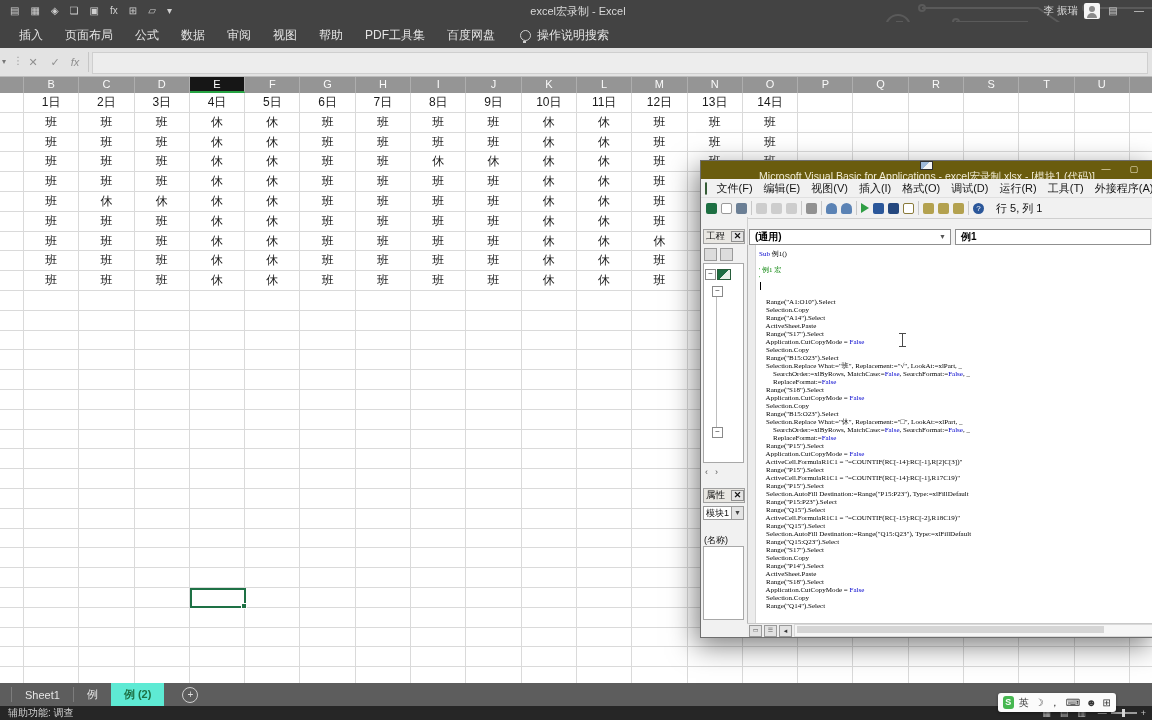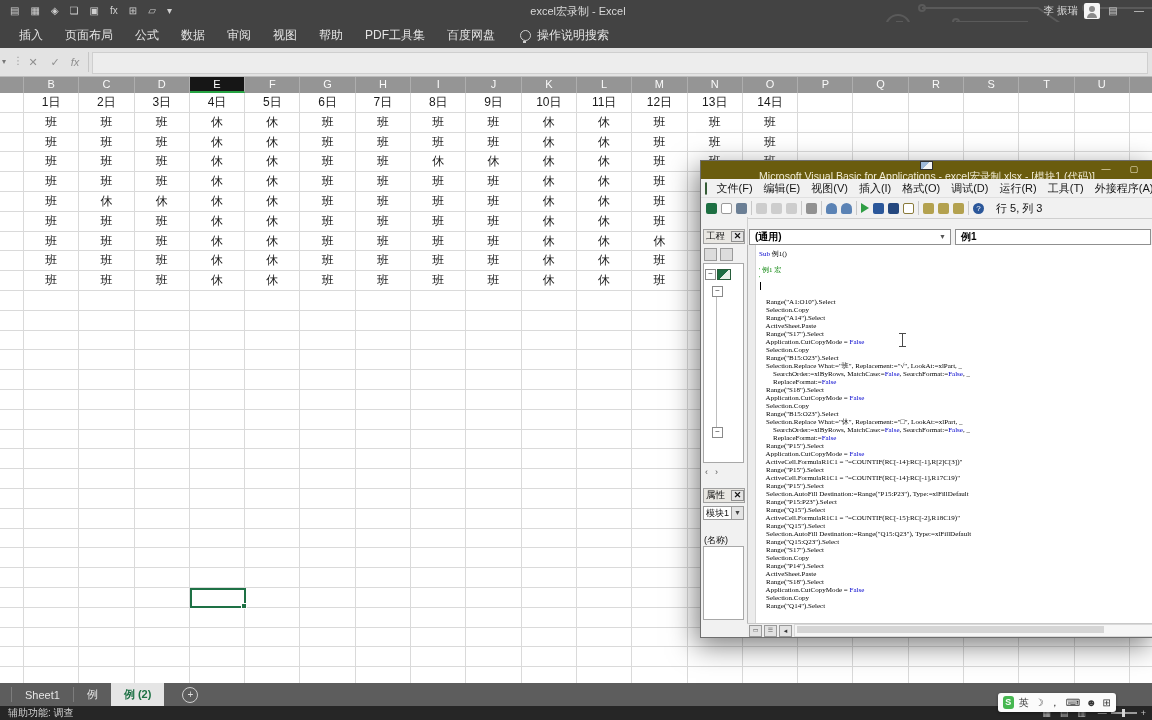--- a/index.html
+++ b/index.html
@@ -117,21 +117,21 @@
   .vhs{position:absolute;left:46px;right:0;bottom:0;height:13px;background:#efefef;border-top:1px solid #c9c9c9;
        display:flex;align-items:center;gap:2px;padding-left:2px;}
   .vbtn{width:11px;height:10px;border:1px solid #9a9a9a;background:#e2e2e2;font-size:6px;line-height:9px;text-align:center;color:#555;}
   .sarr{width:11px;height:10px;border:1px solid #9a9a9a;background:#e2e2e2;font-size:7px;line-height:9px;text-align:center;color:#333;}
   .strack{flex:1;height:11px;background:#f6f6f6;border:1px solid #d9d9d9;position:relative;}
   .sthumb{position:absolute;left:2px;top:1px;height:7px;width:86%;background:#d5d5d5;}
   
   .sbar{position:absolute;left:0;top:683px;width:1152px;height:23px;background:#5d5d5d;display:flex;align-items:stretch;z-index:5;}
   .sdiv{width:1px;background:#7d7d7d;margin:4px 0;}
   .stab{padding:0 13px;display:flex;align-items:center;font-size:11px;color:#e6e6e6;white-space:nowrap;}
-  .stab.active{background:#e5e5e5;color:#1e7145;font-weight:700;}
+  .stab.active{background:#5eead4;color:#1e7145;font-weight:700;}
   .addsheet{width:14px;height:14px;border:1px solid #cfcfcf;border-radius:50%;color:#dfdfdf;font-size:10px;
             line-height:13px;text-align:center;align-self:center;margin-left:18px;}
   
   .status{position:absolute;left:0;top:706px;width:1152px;height:14px;background:#262626;z-index:5;}
   .status-left{position:absolute;left:8px;top:0;height:14px;line-height:14px;color:#cfcfcf;font-size:10px;}
   .views{position:absolute;right:66px;top:0;height:14px;display:flex;align-items:center;gap:9px;color:#b5b5b5;font-size:9px;}
   .zoomctl{position:absolute;right:6px;top:0;height:14px;display:flex;align-items:center;gap:4px;color:#c5c5c5;font-size:9px;}
   .ztrack{width:26px;height:2px;background:#9a9a9a;position:relative;}
   .zthumb{position:absolute;left:11px;top:-3px;width:3px;height:8px;background:#d6d6d6;}
   
@@ -1000,21 +1000,21 @@
         <div class="ti t-run"></div>
         <div class="ti t-break"></div>
         <div class="ti t-reset"></div>
         <div class="ti t-design"></div>
         <div class="tsep"></div>
         <div class="ti t-proj"></div>
         <div class="ti t-props"></div>
         <div class="ti t-toolbox"></div>
         <div class="tsep"></div>
         <div class="ti t-help">?</div>
-        <span class="tstatus">行 5, 列 3</span>
+        <span class="tstatus">行 5, 列 1</span>
       </div>
 
     <div class="lstrip">
       <div class="dockhead pjhead">
         <span class="dh-label">工程</span>
         <span class="dh-x">✕</span>
       </div>
       <div class="pjtools">
         <span class="pt"></span>
         <span class="pt"></span>

